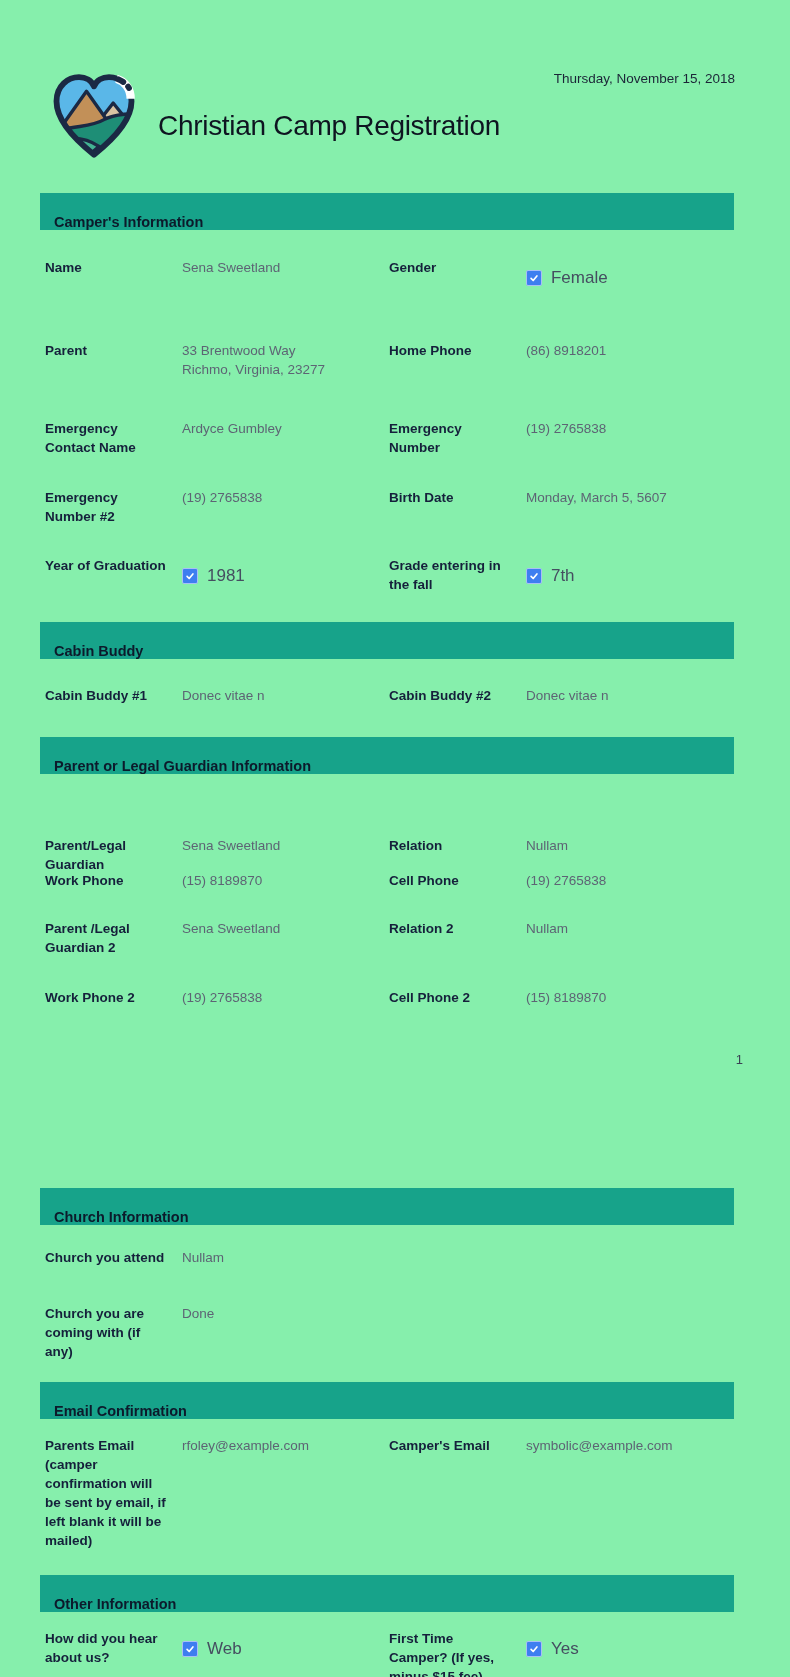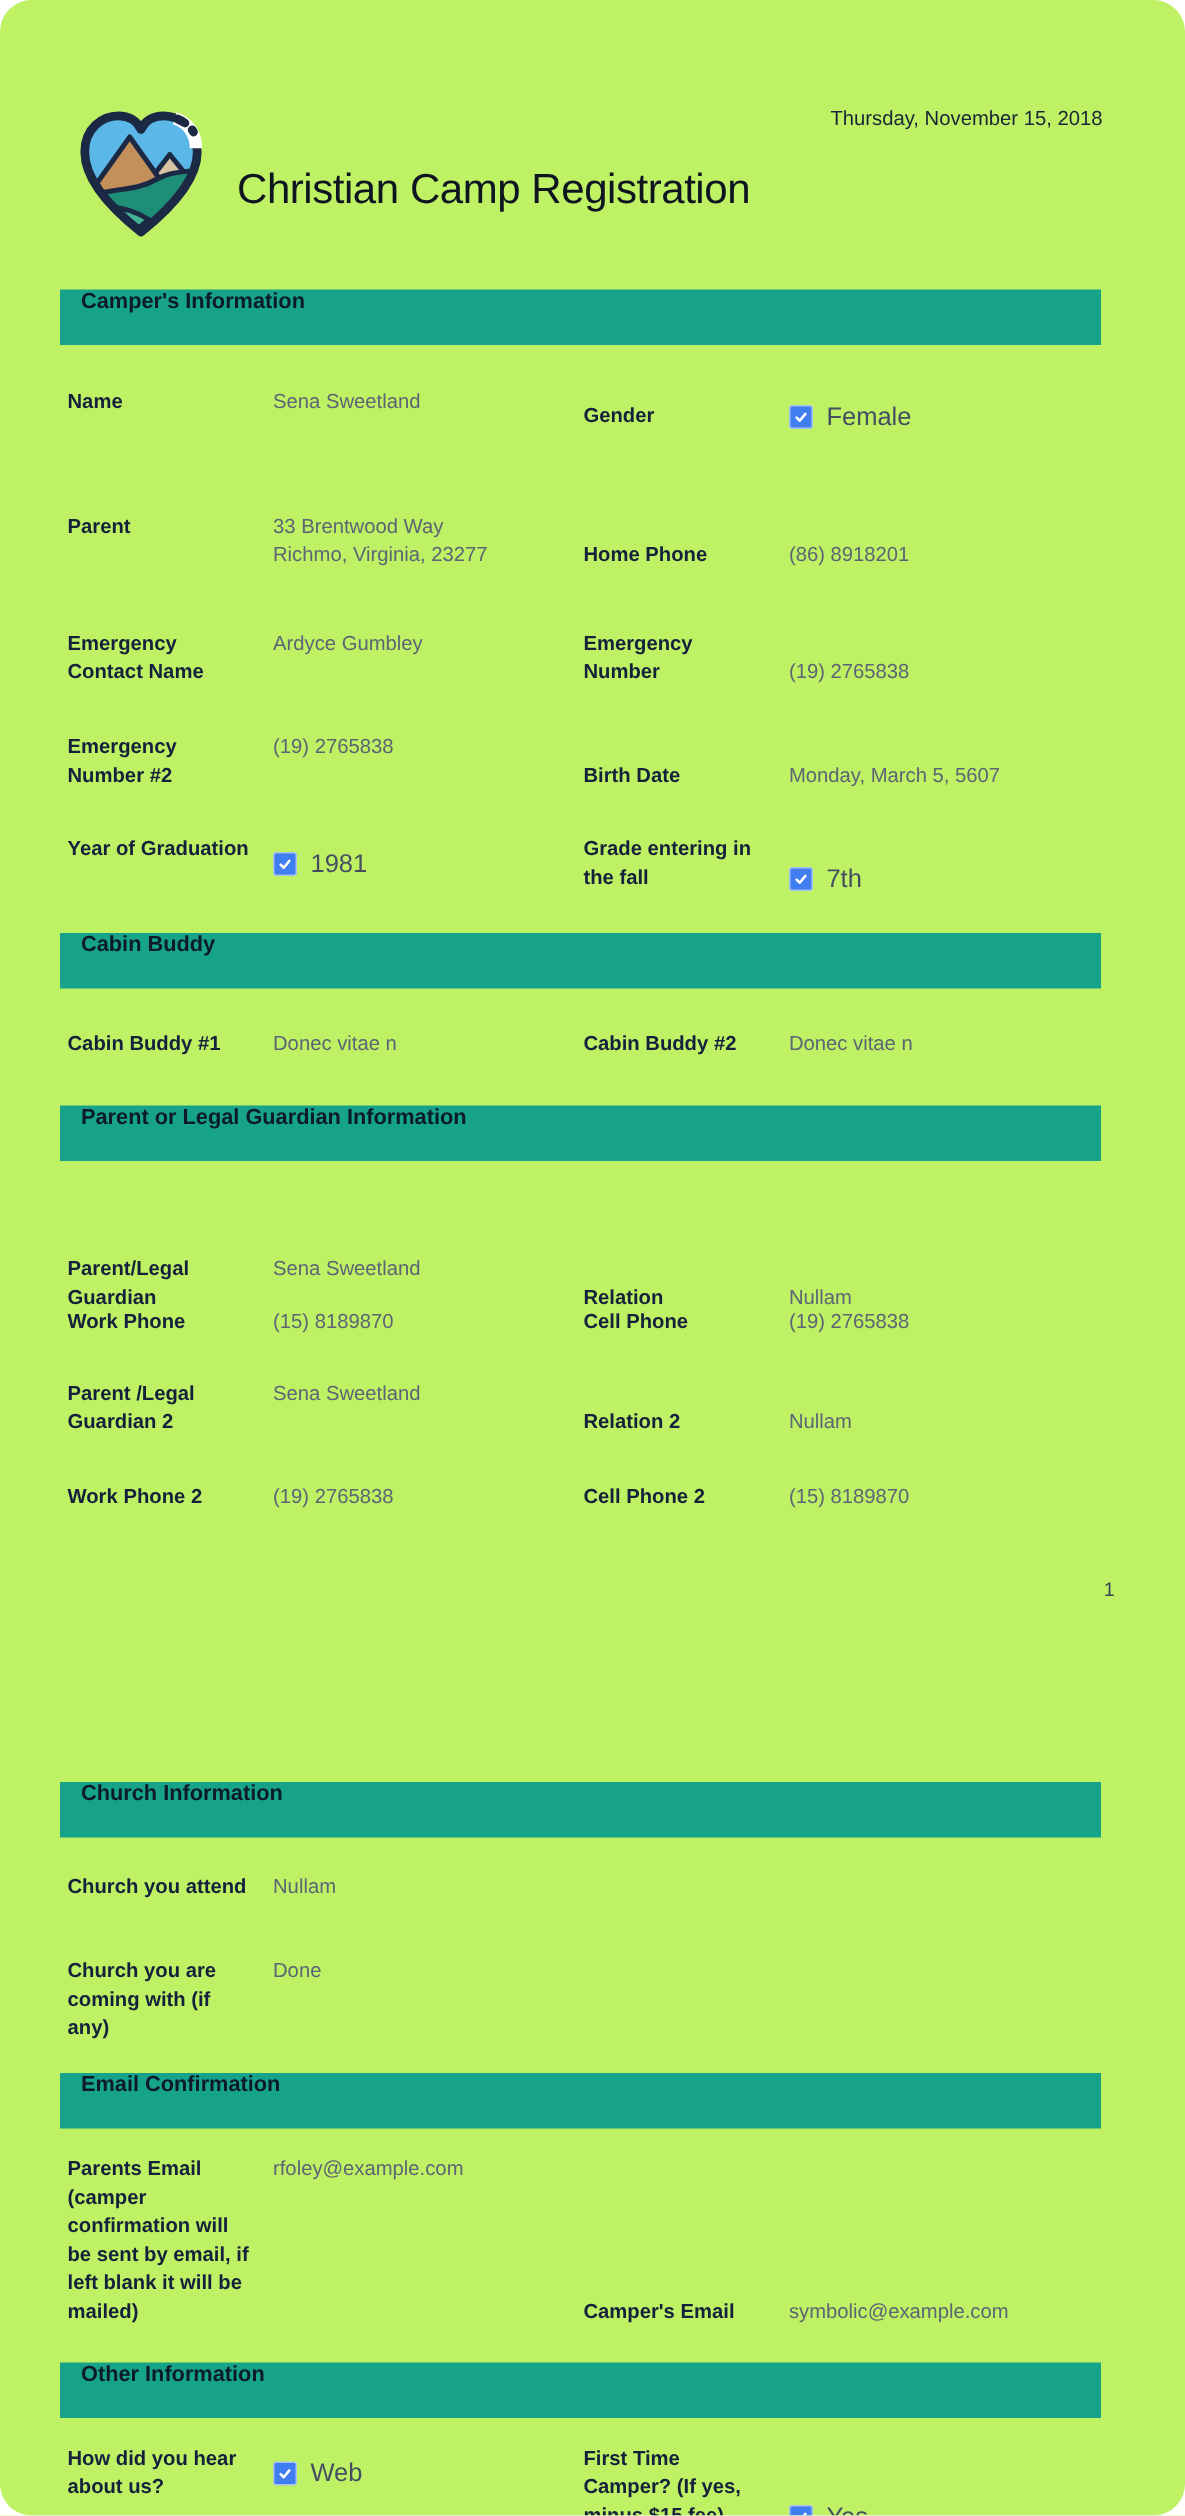--- a/index.html
+++ b/index.html
@@ -1,34 +1,34 @@
 <!DOCTYPE html>
 <html><head>
 <meta charset="utf-8">
 <style>
   html,body{margin:0;padding:0;background:#ffffff;}
   #page{
-    position:relative;width:790px;height:1677px;background:#bef264;
-    font-family:"Liberation Sans",sans-serif;overflow:hidden;border-radius:21px;
+    position:relative;width:790px;height:1677px;background:#86efac;
+    font-family:"Liberation Sans",sans-serif;overflow:hidden;
   }
   .date{position:absolute;top:71px;right:55px;font-size:13.5px;color:#1b2537;}
   .logo{position:absolute;left:44px;top:62px;width:100px;height:112px;}
   .title{position:absolute;left:158px;top:110px;font-size:28px;font-weight:400;color:#0e1420;letter-spacing:-0.3px;}
   .pagenum{position:absolute;top:1052px;right:47px;font-size:13px;color:#3a4254;}
 
   .bar{
     position:absolute;left:40px;width:694px;height:37px;background:#17a38a;
-    display:flex;align-items:flex-start;padding-left:14px;box-sizing:border-box;
+    display:flex;align-items:flex-end;padding-left:14px;box-sizing:border-box;
   }
   .bar span{font-size:14.5px;font-weight:700;color:#0c1a2b;}
 
   .row{position:absolute;left:45px;width:699px;display:flex;gap:30px;}
   .col{display:flex;align-items:flex-start;}
   .col1{width:328px;}
-  .col2{width:371px;align-items:flex-end;}
+  .col2{width:371px;}
   .label{font-size:13.5px;font-weight:700;color:#15203b;line-height:19px;}
   .col1 .label{width:126px;margin-right:11px;}
   .col2 .label{width:120px;margin-right:17px;}
   .value{font-size:13.5px;color:#5d6474;line-height:19px;white-space:pre-line;flex:1;}
   .checks{display:flex;align-items:center;gap:9px;margin-top:11px;flex:1;}
   .checkbox{
     width:14px;height:14px;background:#3e7ef0;border:1px solid #a9c0f5;border-radius:2px;
     display:flex;align-items:center;justify-content:center;flex:0 0 auto;cursor:pointer;
   }
   .checkbox svg{display:block;}

